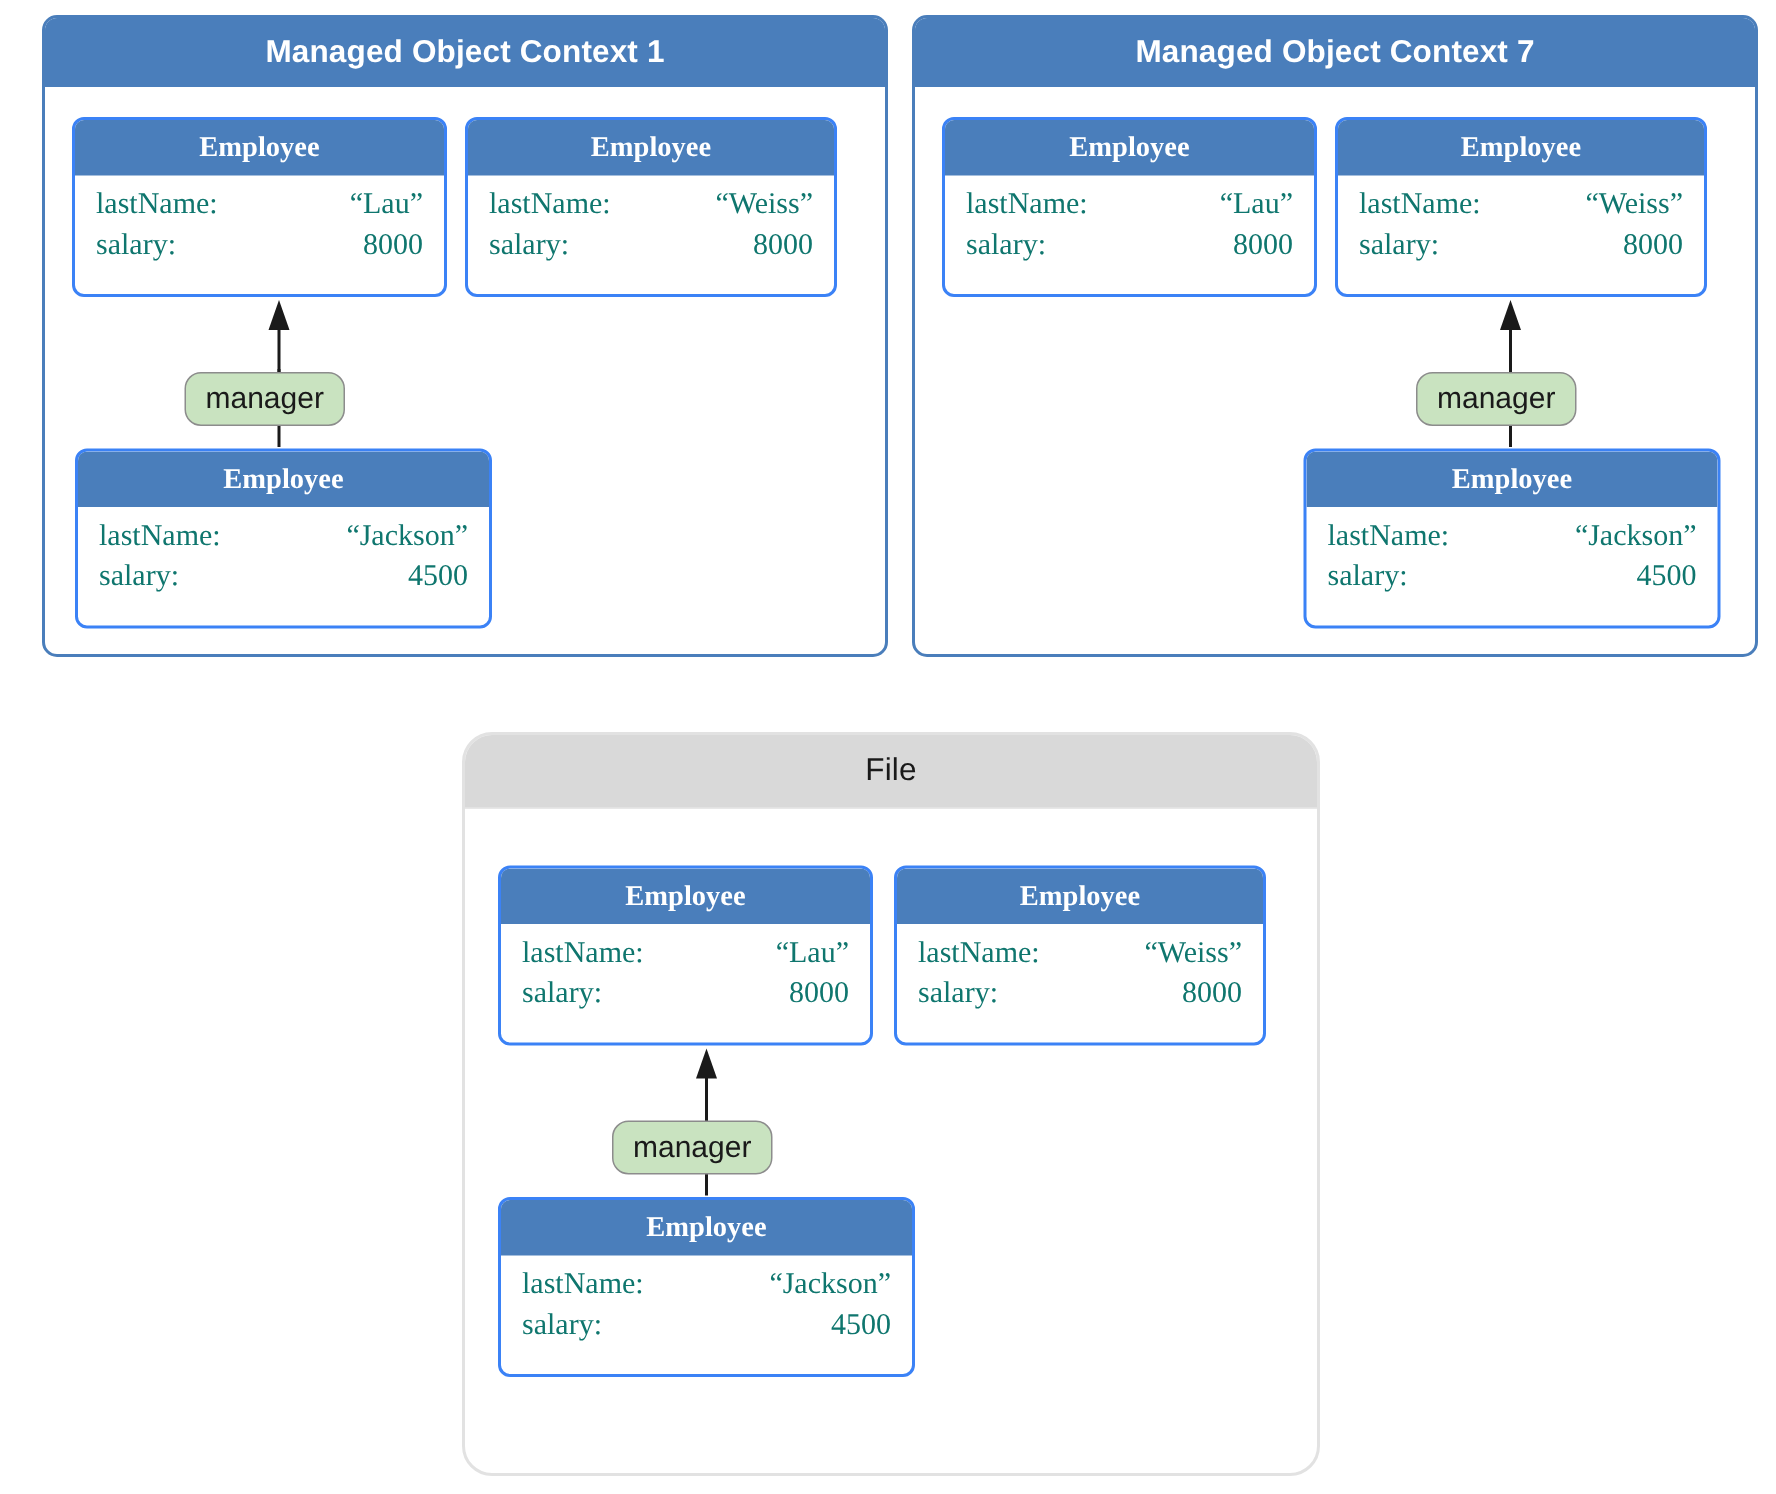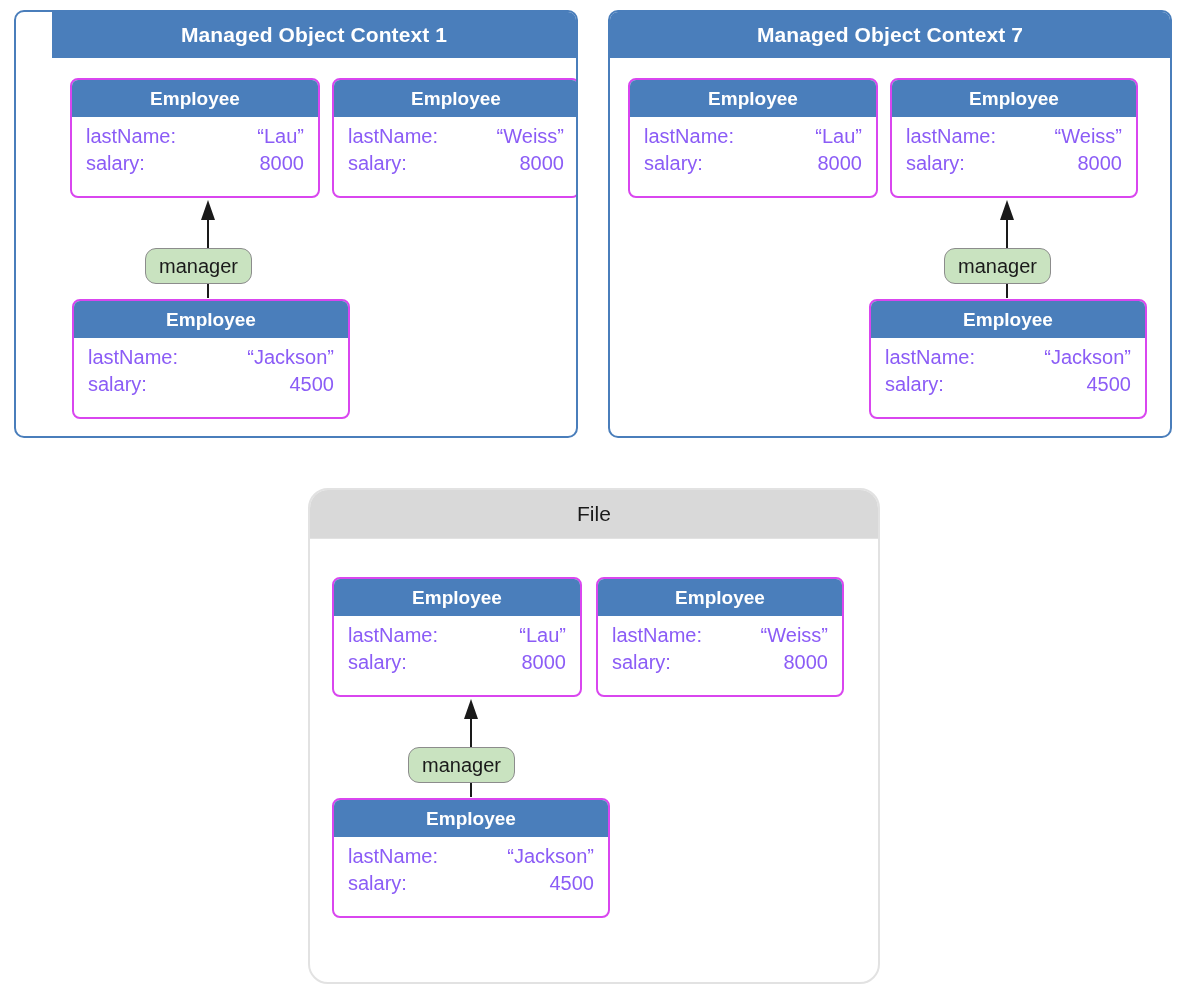--- a/index.html
+++ b/index.html
@@ -54,43 +54,44 @@
     border-bottom: 1px solid #e2e2e2;
   }
   .panel.file .panel-body {
     height: calc(100% - 49px);
   }
 
   
   .card {
     position: absolute;
     box-sizing: border-box;
-    border: 2px solid #d946ef;
+    border: 2px solid #3b82f6;
     border-radius: 8px;
     background: #ffffff;
     overflow: hidden;
+    font-family: Liberation Serif, serif;
   }
   .card-title {
     background: #4a7ebb;
     color: #ffffff;
     font-size: 19px;
     font-weight: bold;
     text-align: center;
     height: 37px;
     line-height: 37px;
   }
   .card-rows {
     padding: 6px 14px 8px 14px;
   }
   .row {
     display: flex;
     justify-content: space-between;
     align-items: baseline;
     font-size: 20px;
-    color: #8b5cf6;
+    color: #0f766e;
     line-height: 27px;
     white-space: nowrap;
   }
   .row .key { text-align: left; }
   .row .val { text-align: right; }
   
   .row.num .val {
     text-align: right;
     min-width: var(--valw, 0px);
   }
@@ -123,21 +124,21 @@
     width: 0;
     height: 0;
     border-left: 7px solid transparent;
     border-right: 7px solid transparent;
     border-bottom: 20px solid #1a1a1a;
   }
 </style>
 </head>
 <body>
 
-<div class="panel" style="left:14px; top:10px; width:564px; height:428px;padding-left:36px;">
+<div class="panel" style="left:28px; top:10px; width:564px; height:428px;">
   <div class="panel-header">Managed Object Context 1</div>
   <div class="panel-body">
 
     <div class="card" style="left:18px; top:20px; width:250px; height:120px;">
       <div class="card-title">Employee</div>
       <div class="card-rows">
         <div class="row">
           <span class="key">lastName:</span>
           <span class="val">“Lau”</span>
         </div>

